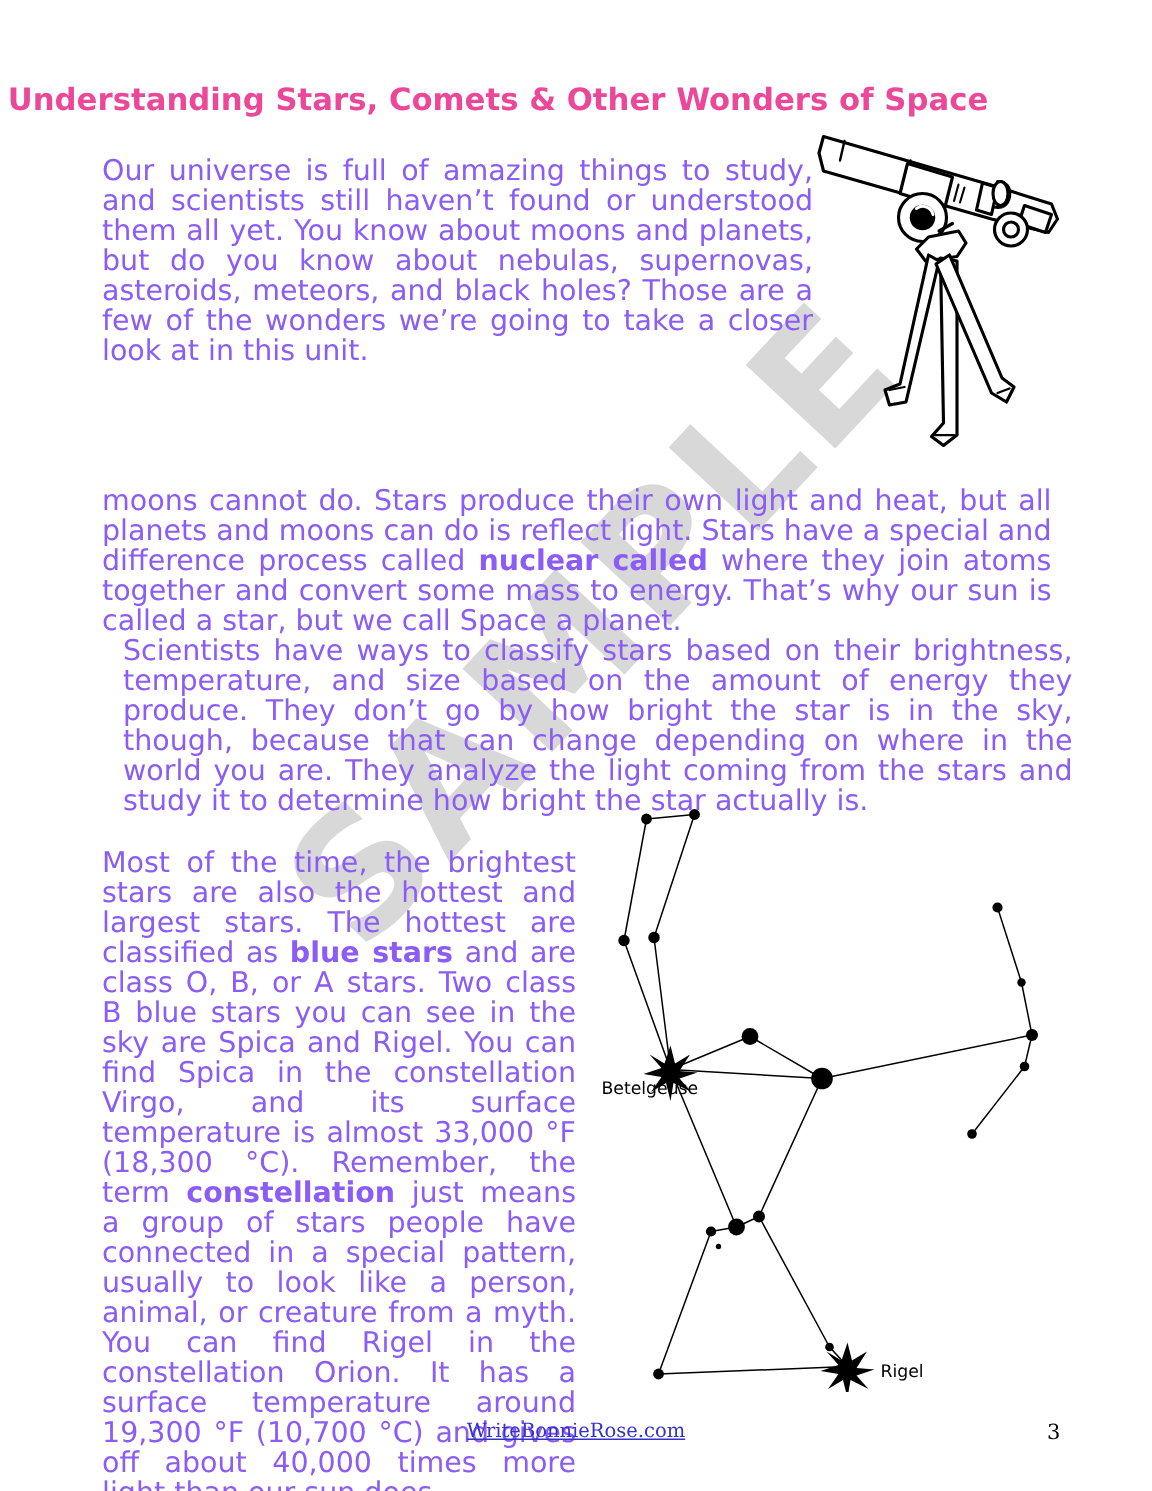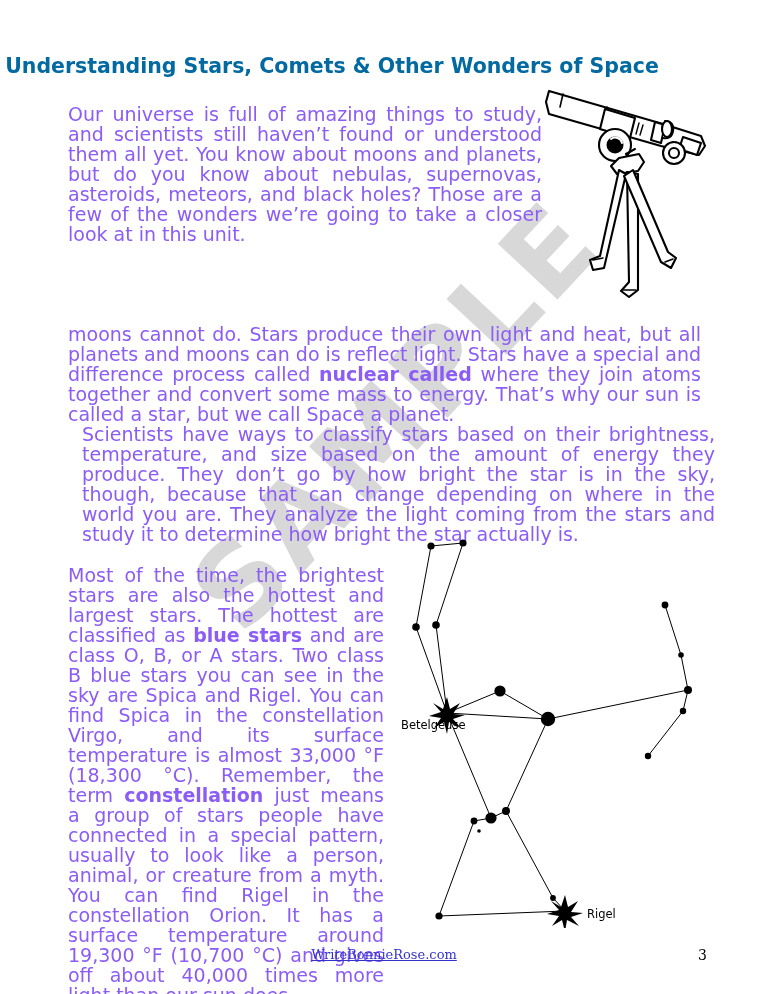--- a/index.html
+++ b/index.html
@@ -39,21 +39,21 @@
   }
 
   
   #title {
     position: absolute;
     left: 0;
     top: 40px;
     width: 664px;
     text-align: center;
     font-size: 20.5px;
-    color: #0369a1;
+    color: #ec4899;
     z-index: 4;
   }
 
   
   .para {
     position: absolute;
     color: #8b5cf6;
     font-size: 19px;
     line-height: 20px;
     text-align: justify;

